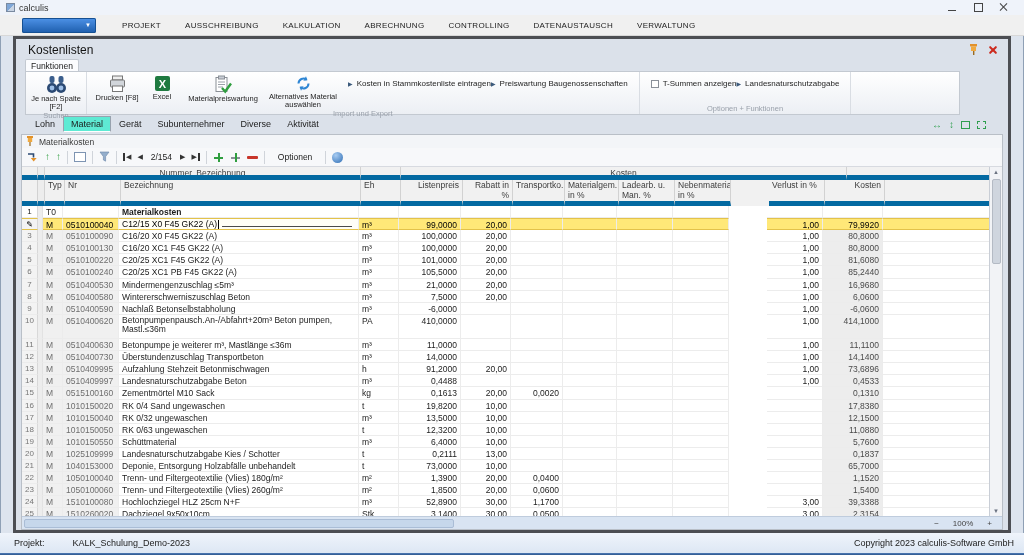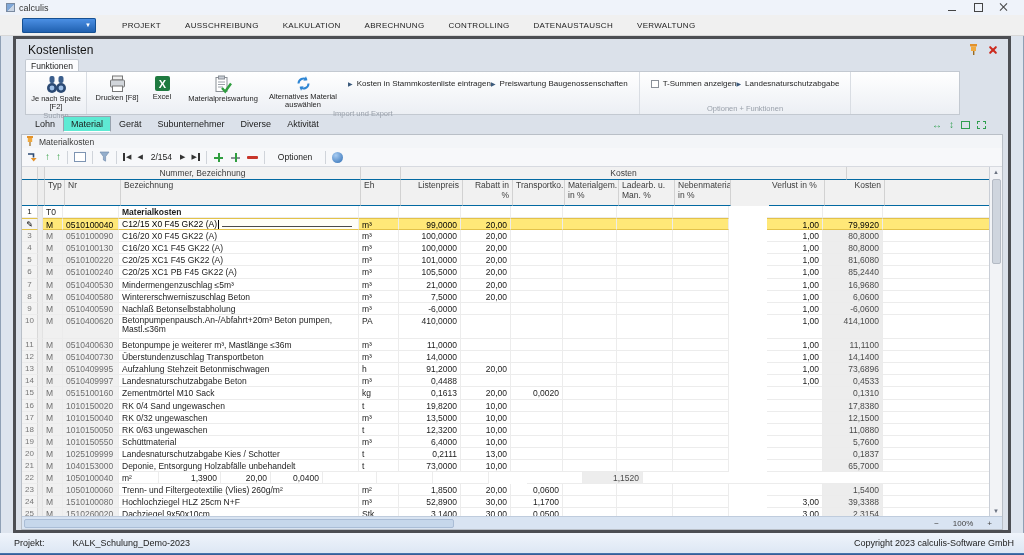--- a/index.html
+++ b/index.html
@@ -67,21 +67,21 @@
   .minusred{width:11px;height:3px;background:#c8352a;border-radius:1px;}
   .optbtn{padding:1px 7px;font-size:8.5px;color:#222;}
   .helpdot{width:11px;height:11px;border-radius:50%;background:radial-gradient(circle at 35% 30%,#a8ccf2,#2e6db4);}
   .tblico{width:12px;height:10px;border:1px solid #7d94b2;background:
       linear-gradient(#fff,#fff) padding-box,
       repeating-linear-gradient(#cfdcec 0 2px,#fff 2px 5px);}
   
   .gridwrap{flex:1;position:relative;display:flex;flex-direction:column;overflow:hidden;background:#fff;}
   .ghead{background:#f1f1f1;font-size:8.5px;color:#3c3c3c;}
   .ghr{display:flex;}
-  .gh{border-right:1px solid #d2d2d2;border-bottom:1px solid #0369a1;padding:1px 3px;overflow:hidden;white-space:nowrap;}
+  .gh{border-right:1px solid #d2d2d2;border-bottom:5px solid #0369a1;padding:1px 3px;overflow:hidden;white-space:nowrap;}
   .ghr1 .gh{height:13px;text-align:center;}
   .ghr2 .gh{height:26px;line-height:1.15;white-space:normal;}
   .num{text-align:right;}
   .c-num{width:16px;flex:none;} .c-gut{width:5px;flex:none;background:#ededed;}
   .c-typ{width:20px;flex:none;} .c-nr{width:56px;flex:none;} .c-bez{width:240px;flex:none;}
   .c-eh{width:40px;flex:none;} .c-lp{width:62px;flex:none;} .c-rb{width:50px;flex:none;}
   .c-tr{width:52px;flex:none;} .c-mg{width:54px;flex:none;} .c-la{width:56px;flex:none;}
   .c-nm{width:56px;flex:none;} .c-vl{width:56px;flex:none;margin-left:38px;} .c-ko{width:60px;flex:none;}
   .c-fill{flex:1;}
   .gbody{flex:1;overflow:hidden;position:relative;}
@@ -691,20 +691,21 @@
     <div class="cell c-nm num"></div>
               <div class="cell c-vl num"></div>
               <div class="cell c-ko num">65,7000</div>
     <div class="cell c-fill" style="border-right:none"></div>
   </div>
             <div class="trow">
     <div class="cell c-num">22</div>
               <div class="gut c-gut"></div>
     <div class="cell c-typ">M</div>
               <div class="cell c-nr">1050100040</div>
+              <div class="cell c-bez">Trenn- und Filtergeotextilie (Vlies) 180g/m²</div>
     <div class="cell c-eh">m²</div>
               <div class="cell c-lp num">1,3900</div>
               <div class="cell c-rb num">20,00</div>
     <div class="cell c-tr num">0,0400</div>
               <div class="cell c-mg num"></div>
               <div class="cell c-la num"></div>
     <div class="cell c-nm num"></div>
               <div class="cell c-vl num"></div>
               <div class="cell c-ko num">1,1520</div>
     <div class="cell c-fill" style="border-right:none"></div>

